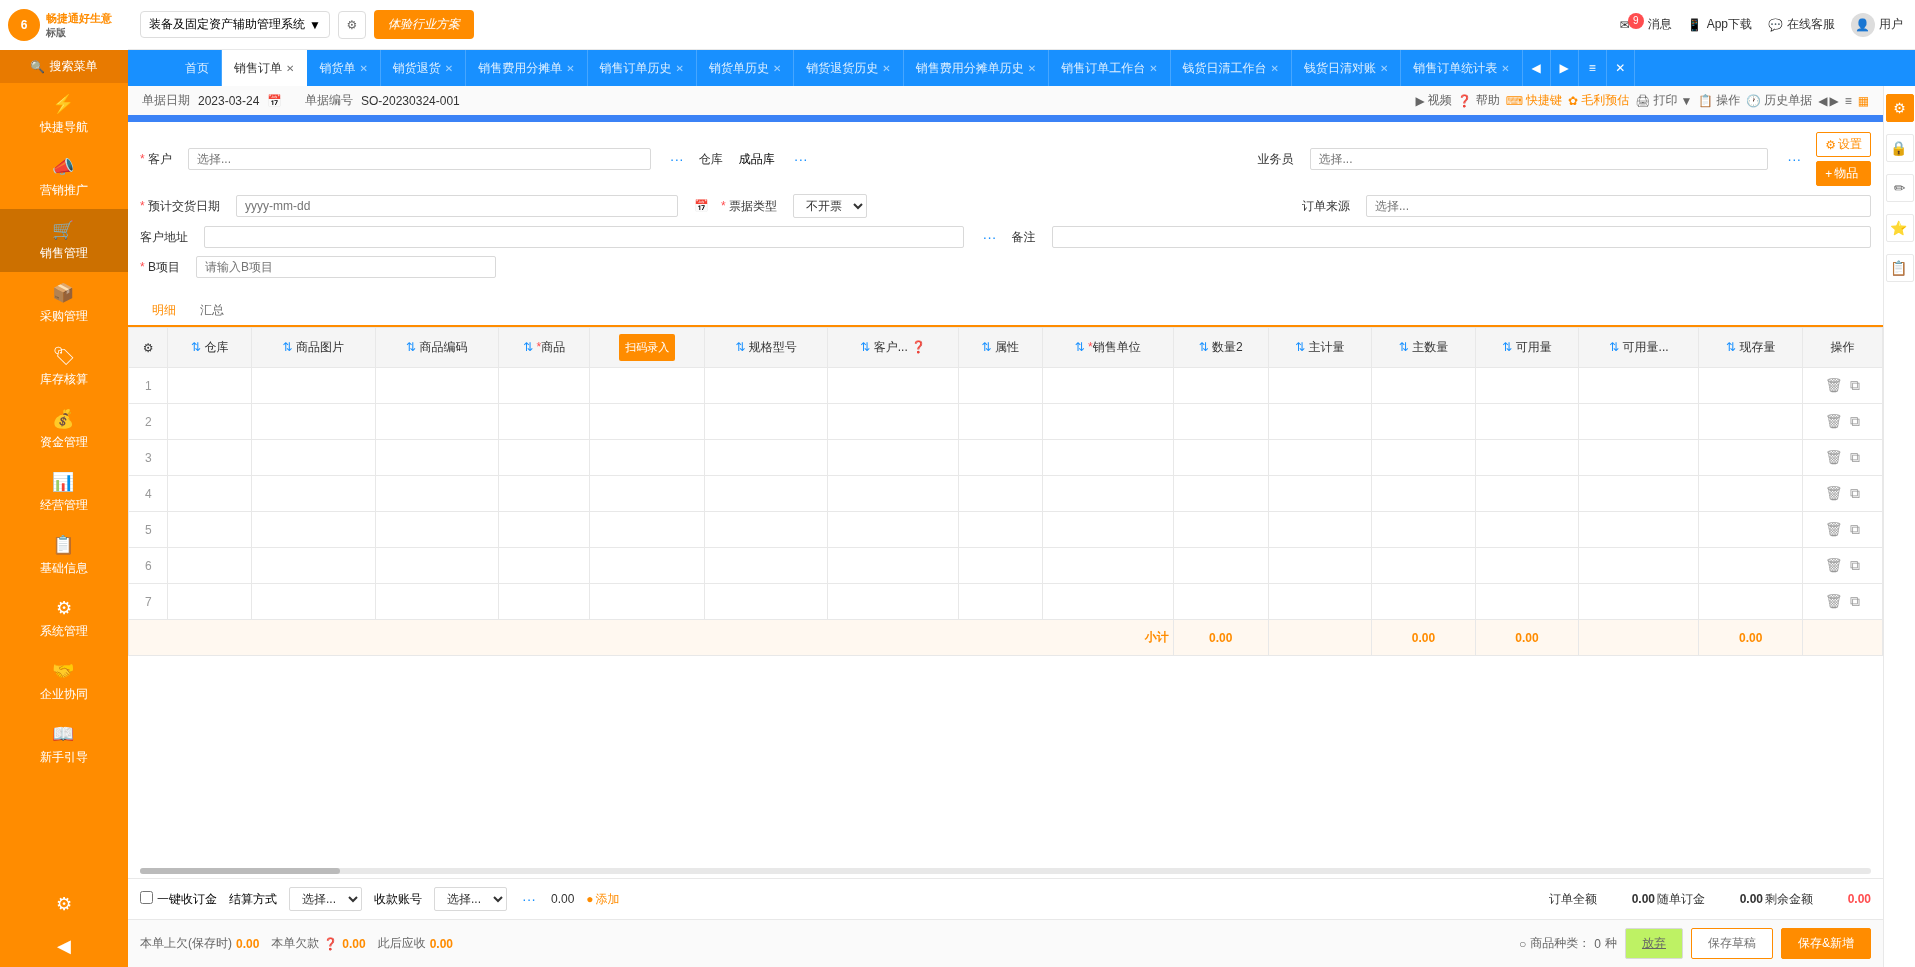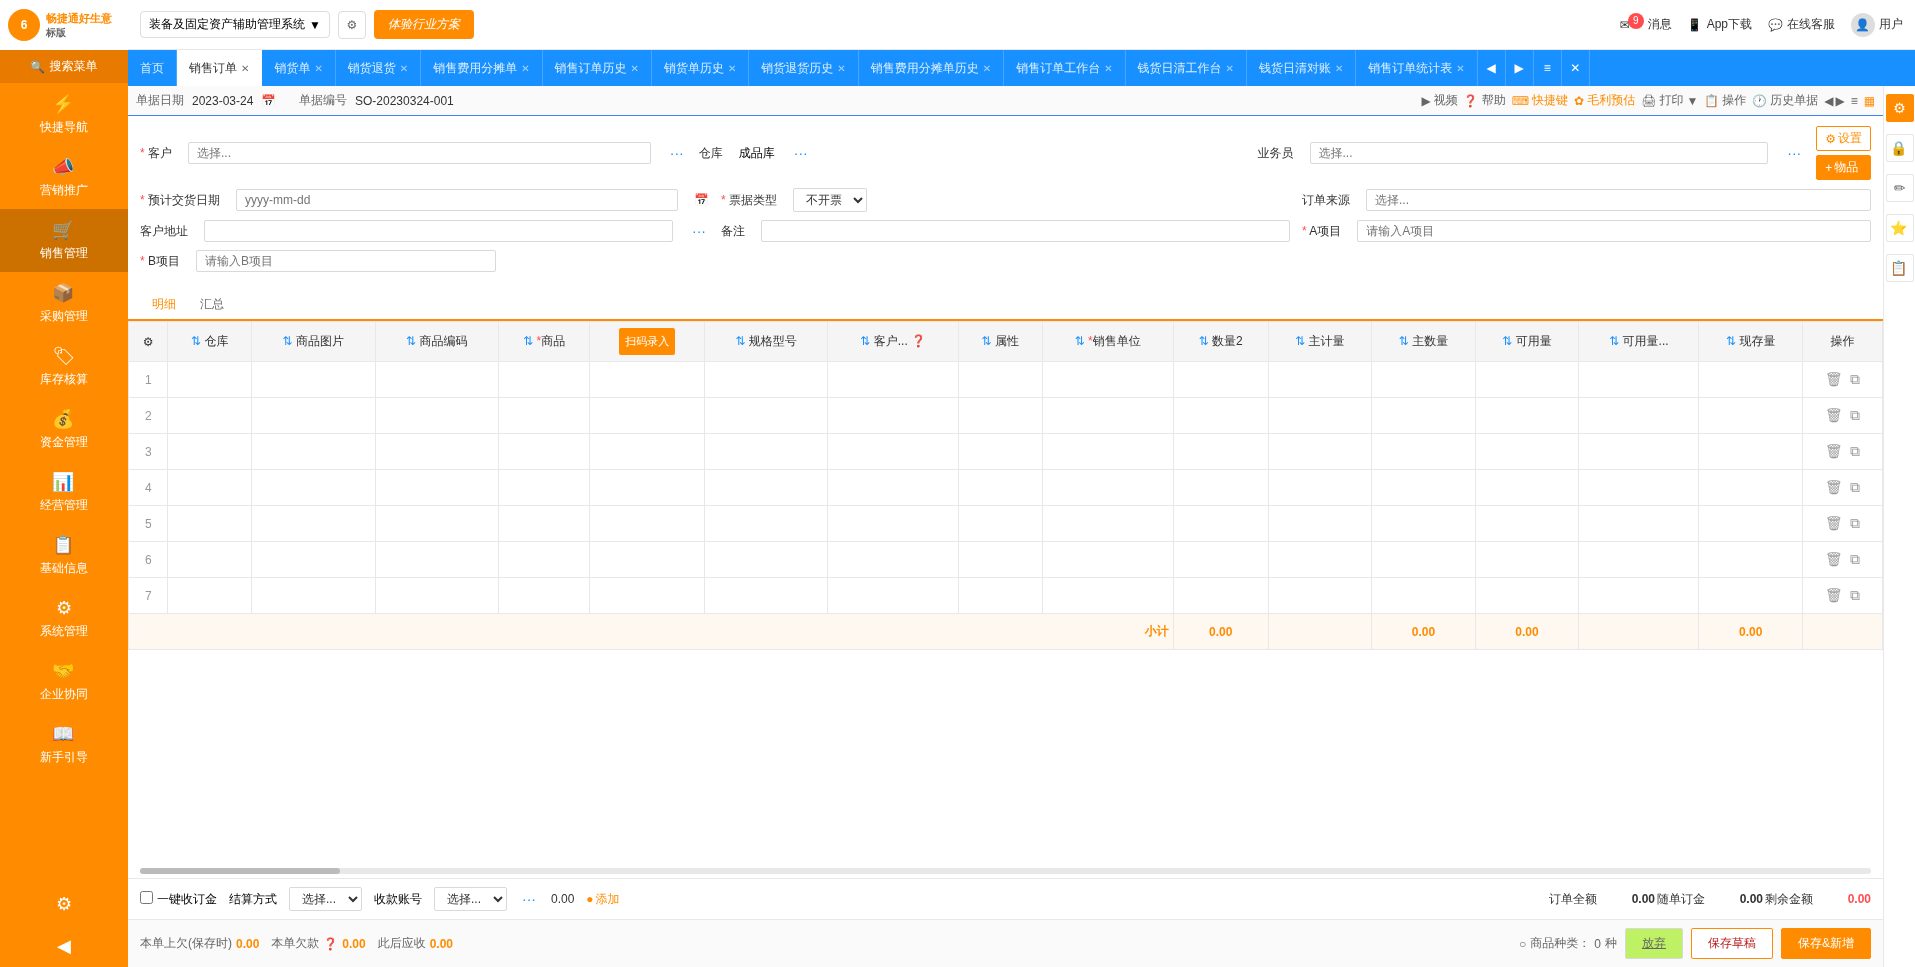--- a/index.html
+++ b/index.html
@@ -115,20 +115,21 @@
     }
 
     
     .tab-bar {
       background: #1890ff;
       display: flex;
       align-items: center;
       flex-shrink: 0;
       overflow: hidden;
       height: 36px;
+      padding-left: 45px;
     }
     .tab-item {
       padding: 0 12px;
       height: 36px;
       display: flex;
       align-items: center;
       gap: 4px;
       cursor: pointer;
       color: rgba(255,255,255,0.85);
       white-space: nowrap;
@@ -152,23 +153,23 @@
       background: #fff;
       display: flex;
       flex-direction: column;
       overflow: hidden;
     }
 
     
     .form-toolbar {
       display: flex;
       align-items: center;
-      padding: 6px 8px;
+      padding: 6px 14px;
       background: #fafafa;
-      border-bottom: 1px solid #3b82f6;
+      border-bottom: 7px solid #3b82f6;
       gap: 8px;
       flex-shrink: 0;
     }
     .form-toolbar-left { display: flex; align-items: center; gap: 8px; flex: 1; }
     .form-field-label { color: #666; }
     .form-field-value { color: #333; }
     .form-toolbar-right { display: flex; align-items: center; gap: 6px; }
     .toolbar-btn {
       display: flex; align-items: center; gap: 3px;
       cursor: pointer; color: #666; font-size: 12px;
@@ -321,21 +322,21 @@
     .footer-stat-val { color: #ff8c00; font-weight: bold; }
     .footer-right {
       margin-left: auto;
       display: flex; align-items: center; gap: 8px;
     }
     .footer-btn {
       padding: 6px 16px; border-radius: 2px; cursor: pointer;
       font-size: 12px; border: 1px solid #d9d9d9;
     }
     .footer-btn.discard { background: #bef264; color: #666; text-decoration: underline; }
-    .footer-btn.save-draft { background: #fff; color: #b91c1c; border-color: #ff8c00; }
+    .footer-btn.save-draft { background: #fff; color: #737373; border-color: #ff8c00; }
     .footer-btn.save-new { background: #ff8c00; color: #fff; border-color: #ff8c00; }
 
     
     .right-panel {
       width: 32px;
       background: #fff;
       border-left: 1px solid #e8e8e8;
       display: flex;
       flex-direction: column;
       align-items: center;
@@ -622,24 +623,20 @@
 
         <div class="form-row">
           <div class="form-group">
             <label>客户地址</label>
             <input type="text" class="form-input" style="flex: 2 1 0%;">
             <span class="ellipsis-btn">···</span>
           </div>
           <div class="form-group">
             <label>备注</label>
             <input type="text" class="form-input" style="flex: 2 1 0%;">
-          </div>
-          <div class="form-group">
-            <label class="required">A项目</label>
-            <input type="text" class="form-input" placeholder="请输入A项目" style="">
           </div>
         </div>
 
         <div class="form-row">
           <div class="form-group">
             <label class="required">B项目</label>
             <input type="text" class="form-input" style="max-width: 300px;" placeholder="请输入B项目">
           </div>
         </div>
       </div>

